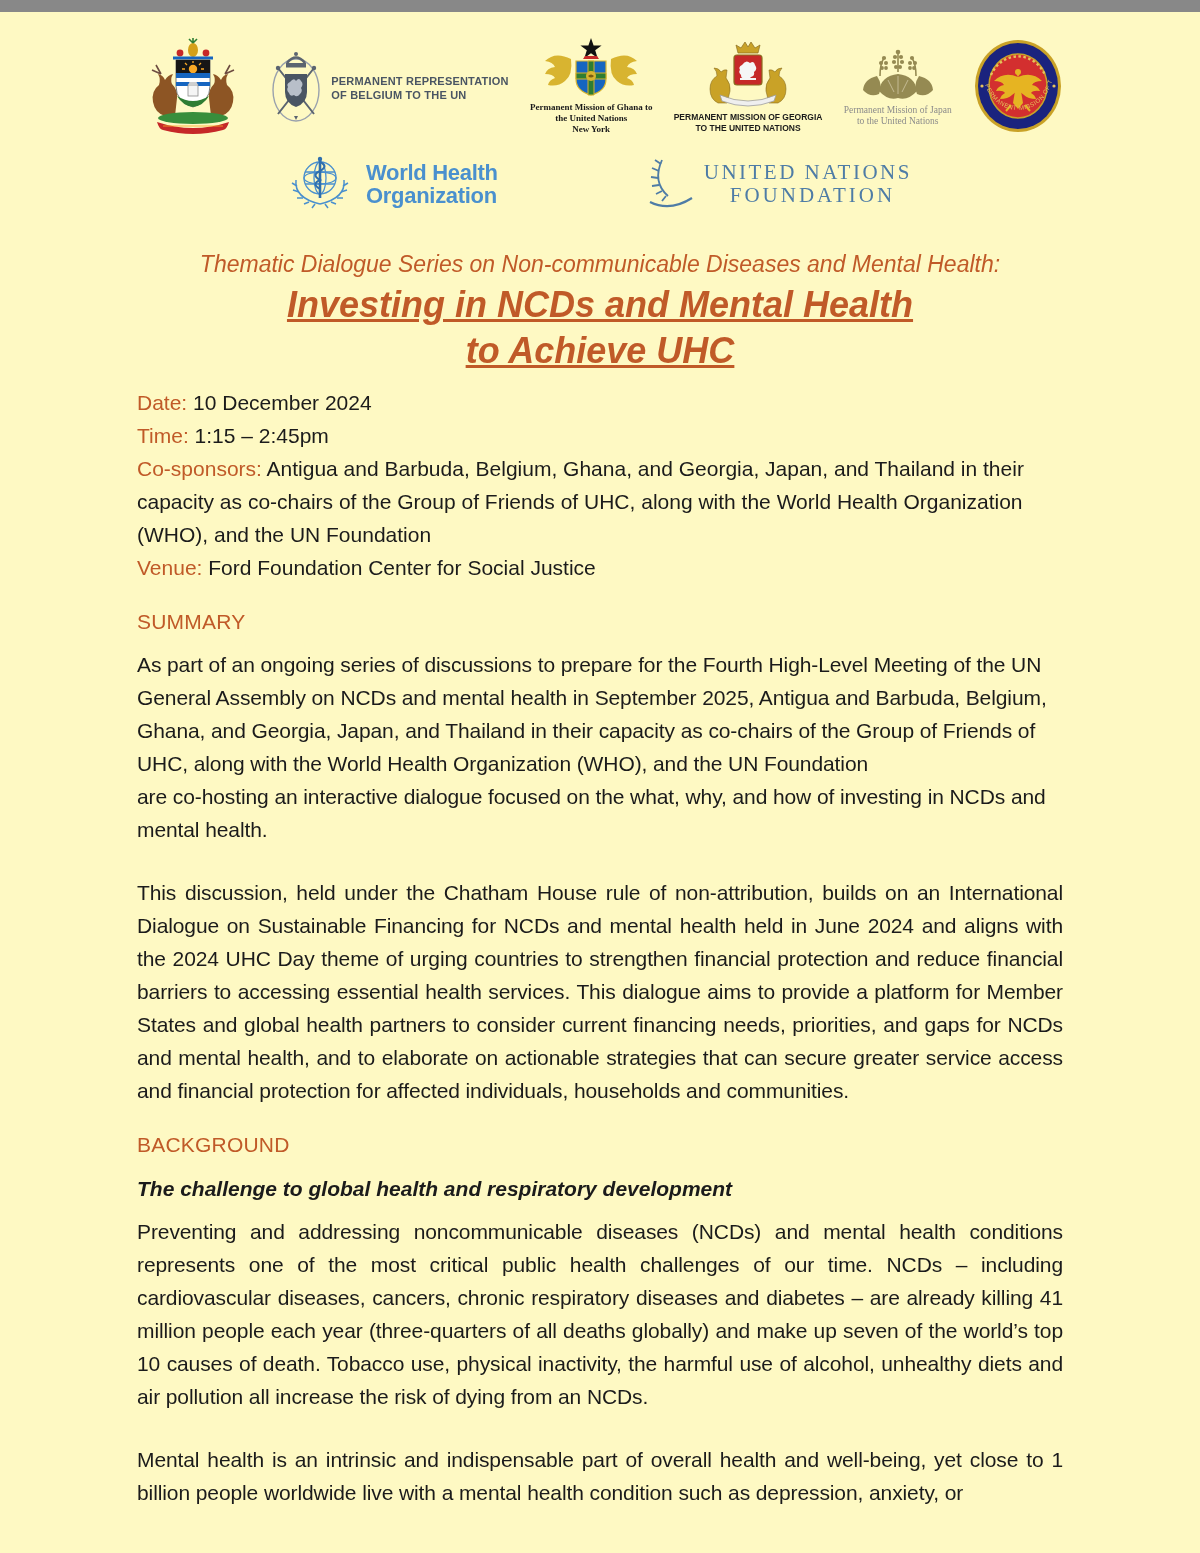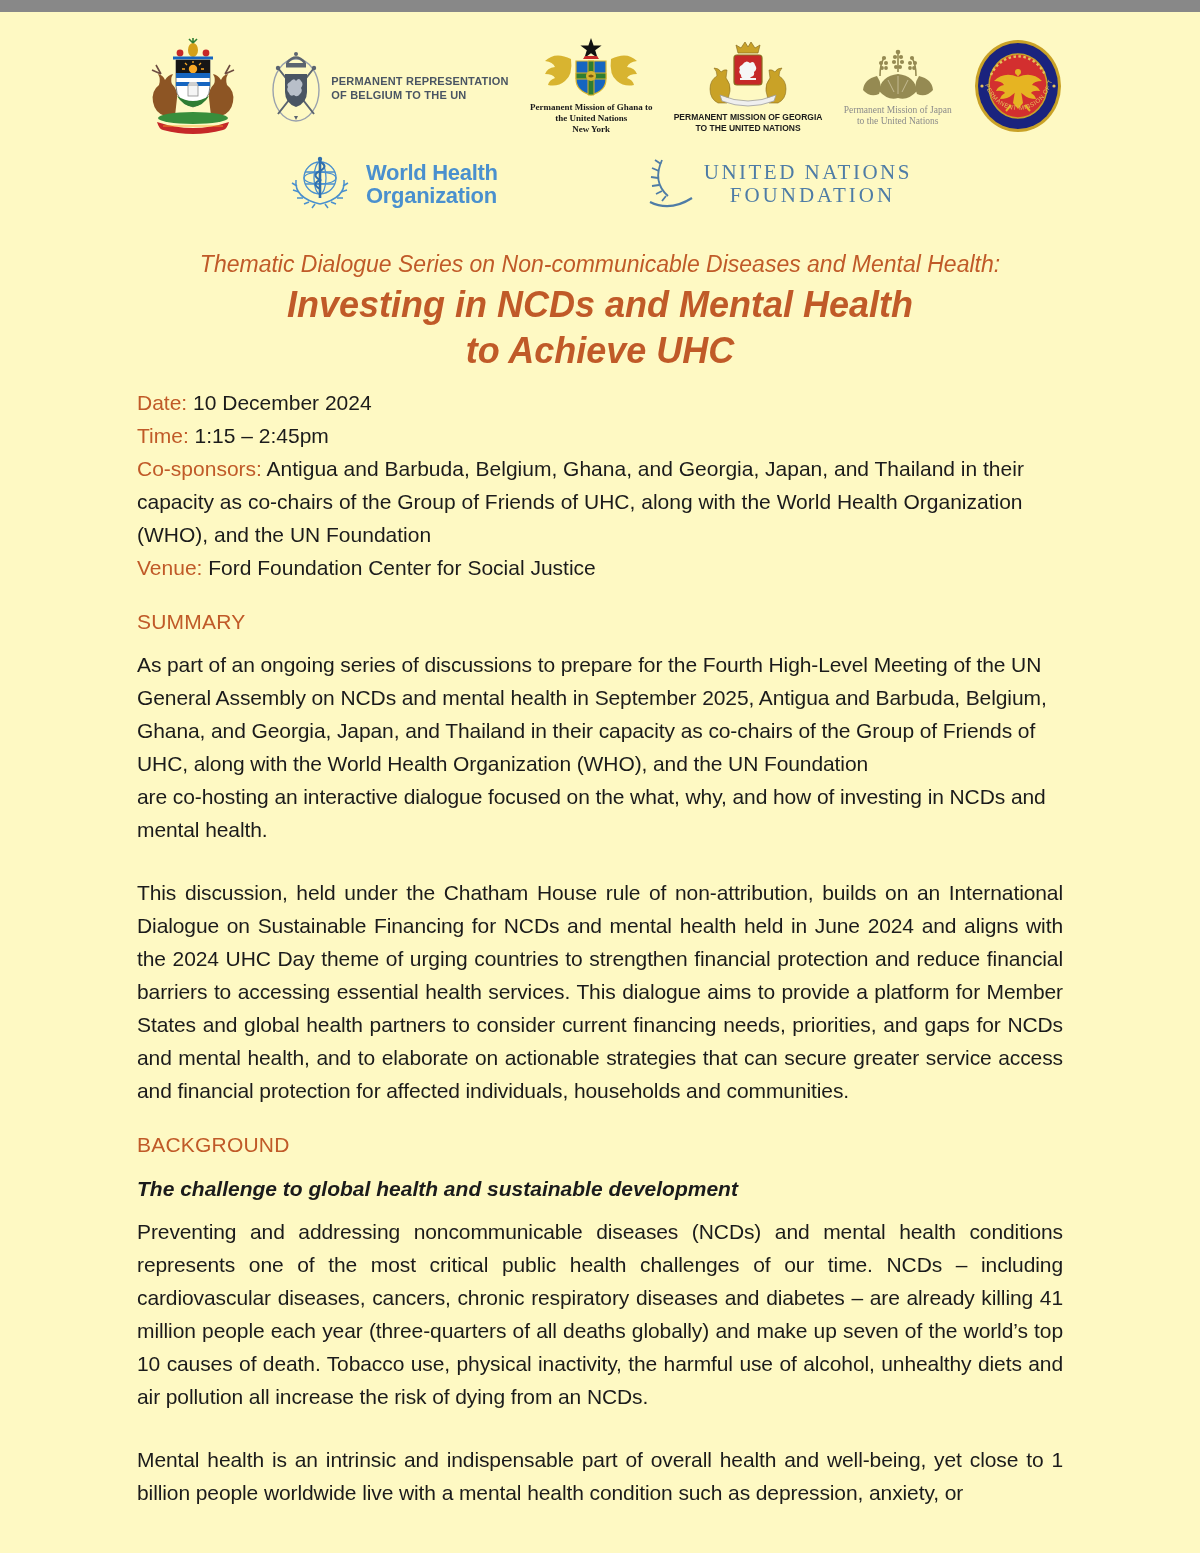--- a/index.html
+++ b/index.html
@@ -41,20 +41,21 @@
   
   .kicker {
     margin-top:34px; text-align:center;
     font-style:italic; font-size:23px; line-height:28px;
     color:var(--accent); font-weight:500;
   }
   .main-title {
     margin-top:4px; text-align:center;
     font-style:italic; font-weight:700; font-size:36px; line-height:46px;
     color:var(--accent);
+    text-decoration:underline;
   }
 
   
   .details { margin-top:12px; font-size:21px; line-height:33px; }
   .details .lbl { color:var(--accent); }
   .sec-heading { margin-top:26px; font-size:21px; color:var(--accent); letter-spacing:.2px; }
   .para { margin-top:14px; font-size:21px; line-height:33px; letter-spacing:-0.1px; }
   .para + .para { margin-top:30px; }
   .justify { text-align:justify; }
   .pre { white-space:pre-line; }
@@ -276,18 +277,18 @@
       <p><span class="lbl">Co-sponsors:</span><span> Antigua and Barbuda, Belgium, Ghana, and Georgia, Japan, and Thailand in their capacity as co-chairs of the Group of Friends of UHC, along with the World Health Organization (WHO), and the UN Foundation</span></p>
       <p><span class="lbl">Venue:</span><span> Ford Foundation Center for Social Justice</span></p>
     </div>
 
     <div class="sec-heading">SUMMARY</div>
     <p class="para pre">As part of an ongoing series of discussions to prepare for the Fourth High-Level Meeting of the UN General Assembly on NCDs and mental health in September 2025, Antigua and Barbuda, Belgium, Ghana, and Georgia, Japan, and Thailand in their capacity as co-chairs of the Group of Friends of UHC, along with the World Health Organization (WHO), and the UN Foundation
 are co-hosting an interactive dialogue focused on the what, why, and how of investing in NCDs and mental health.</p>
     <p class="para justify">This discussion, held under the Chatham House rule of non-attribution, builds on an International Dialogue on Sustainable Financing for NCDs and mental health held in June 2024 and aligns with the 2024 UHC Day theme of urging countries to strengthen financial protection and reduce financial barriers to accessing essential health services. This dialogue aims to provide a platform for Member States and global health partners to consider current financing needs, priorities, and gaps for NCDs and mental health, and to elaborate on actionable strategies that can secure greater service access and financial protection for affected individuals, households and communities.</p>
 
     <div class="sec-heading">BACKGROUND</div>
-    <div class="subheading">The challenge to global health and sustainable development</div>
+    <div class="subheading">The challenge to global health and respiratory development</div>
     <p class="para justify">Preventing and addressing noncommunicable diseases (NCDs) and mental health conditions represents one of the most critical public health challenges of our time. NCDs – including cardiovascular diseases, cancers, chronic respiratory diseases and diabetes – are already killing 41 million people each year (three-quarters of all deaths globally) and make up seven of the world’s top 10 causes of death. Tobacco use, physical inactivity, the harmful use of alcohol, unhealthy diets and air pollution all increase the risk of dying from an NCDs.</p>
     <p class="para justify">Mental health is an intrinsic and indispensable part of overall health and well-being, yet close to 1 billion people worldwide live with a mental health condition such as depression, anxiety, or</p>
 
   </div>
 </div>
 
 </body></html>

